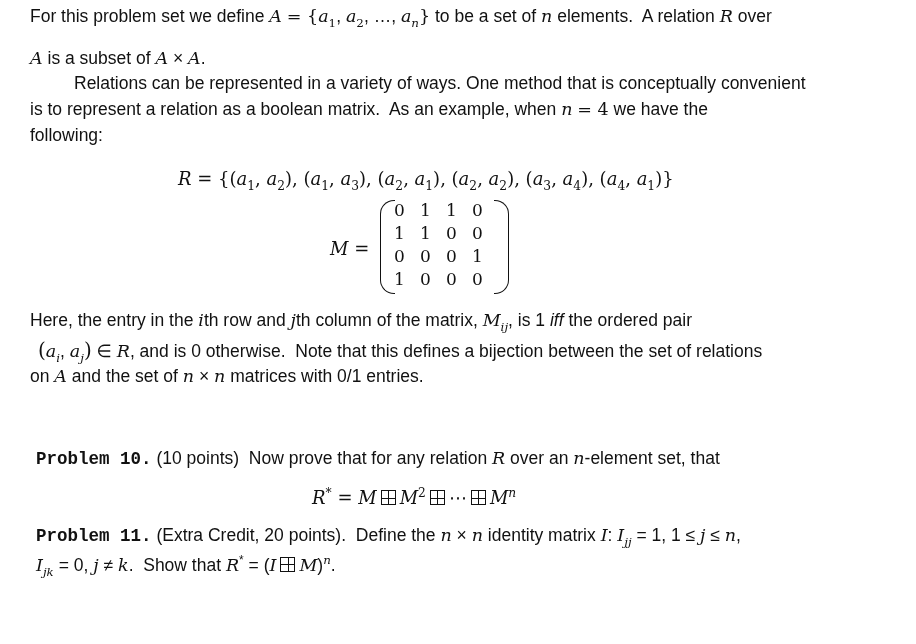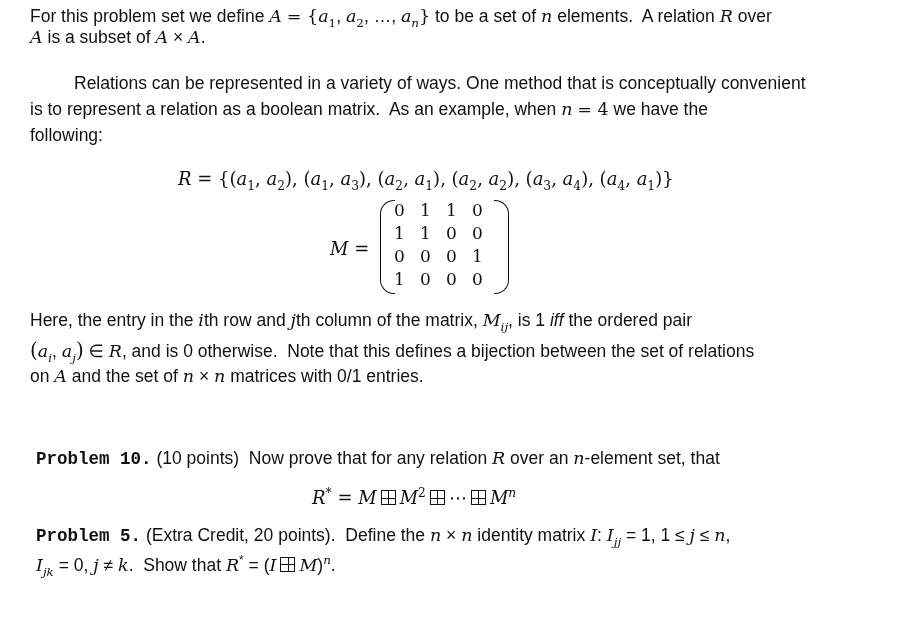--- a/index.html
+++ b/index.html
@@ -23,21 +23,21 @@
   .boxplus::after { content:""; position:absolute; top:50%; left:0; right:0; border-top:1.3px solid #111; }
 </style>
 </head>
 <body>
 
 <div>
 
   <div class="line" style="top:6px;">
     For this problem set we define <span class="m">A</span> <span class="mu">= {</span><span class="m">a</span><sub class="mu">1</sub>, <span class="m">a</span><sub class="mu">2</sub>, …, <span class="m">a<sub>n</sub></span><span class="mu">}</span> to be a set of <span class="m">n</span> elements.&nbsp; A relation <span class="m">R</span> over
   </div>
-  <div class="line" style="top:27px;text-align:right;">
+  <div class="line" style="top:48px;text-align:right;">
     <span class="m">A</span> is a subset of <span class="m">A</span> × <span class="m">A</span>.
   </div>
 
   <div class="line" style="top:73px;margin-left:44px;">Relations can be represented in a variety of ways.  One method that is conceptually convenient</div>
   <div class="line" style="top:99px;text-align:right;">
     is to represent a relation as a boolean matrix.&nbsp; As an example, when <span class="m">n</span> <span class="mu">= 4</span> we have the
   </div>
   <div class="line" style="top:125px;">following:</div>
 
   <div class="center" style="left:178px; top:168px;">
@@ -62,36 +62,36 @@
     <span>1</span>
     <span>0</span>
     <span>0</span>
     <span>0</span>
   </div>
   <div class="paren pr"></div>
 
   <div class="line" style="top:310px;">
     Here, the entry in the <span class="m">i</span>th row and <span class="m">j</span>th column of the matrix, <span class="m">M<sub>ij</sub></span>, is 1 <i>iff</i> the ordered pair
   </div>
-  <div class="line" style="top:338px;">
+  <div class="line" style="top:338px;margin-left:8px;">
     <span class="mu" style="font-size:20px;">(</span><span class="m">a<sub>i</sub></span>, <span class="m">a<sub>j</sub></span><span class="mu" style="font-size:20px;">)</span> ∈ <span class="m">R</span>, and is 0 otherwise.&nbsp; Note that this defines a bijection between the set of relations
   </div>
   <div class="line" style="top:366px;">
     on <span class="m">A</span> and the set of <span class="m">n</span> × <span class="m">n</span> matrices with 0/1 entries.
   </div>
 
   <div class="line" style="top:448px; left:36px;">
     <span class="bold">Problem 10.</span>
     (10 points)&nbsp; Now prove that for any relation <span class="m">R</span> over an <span class="m">n</span>-element set, that
   </div>
   <div class="center" style="left:312px; top:486px;">
     <span class="m">R</span><sup>*</sup> = <span class="m">M</span><span class="boxplus"></span><span class="m">M</span><sup>2</sup><span class="boxplus"></span>⋯<span class="boxplus"></span><span class="m">M<sup>n</sup></span>
   </div>
 
   <div class="line" style="top:525px; left:36px;">
-    <span class="bold">Problem 5.</span>
+    <span class="bold">Problem 11.</span>
     (Extra Credit, 20 points).&nbsp; Define the <span class="m">n</span> × <span class="m">n</span> identity matrix <span class="m">I</span>: <span class="m">I<sub>jj</sub></span> = 1, 1 ≤ <span class="m">j</span> ≤ <span class="m">n</span>,
   </div>
   <div class="line" style="top:553px; left:36px;">
     <span class="m">I<sub>jk</sub></span> = 0, <span class="m">j</span> ≠ <span class="m">k</span>.&nbsp; Show that <span class="m">R</span><sup>*</sup> = (<span class="m">I</span><span class="boxplus"></span><span class="m">M</span>)<sup class="m">n</sup>.
   </div>
 
 </div>
 
 </body></html>

